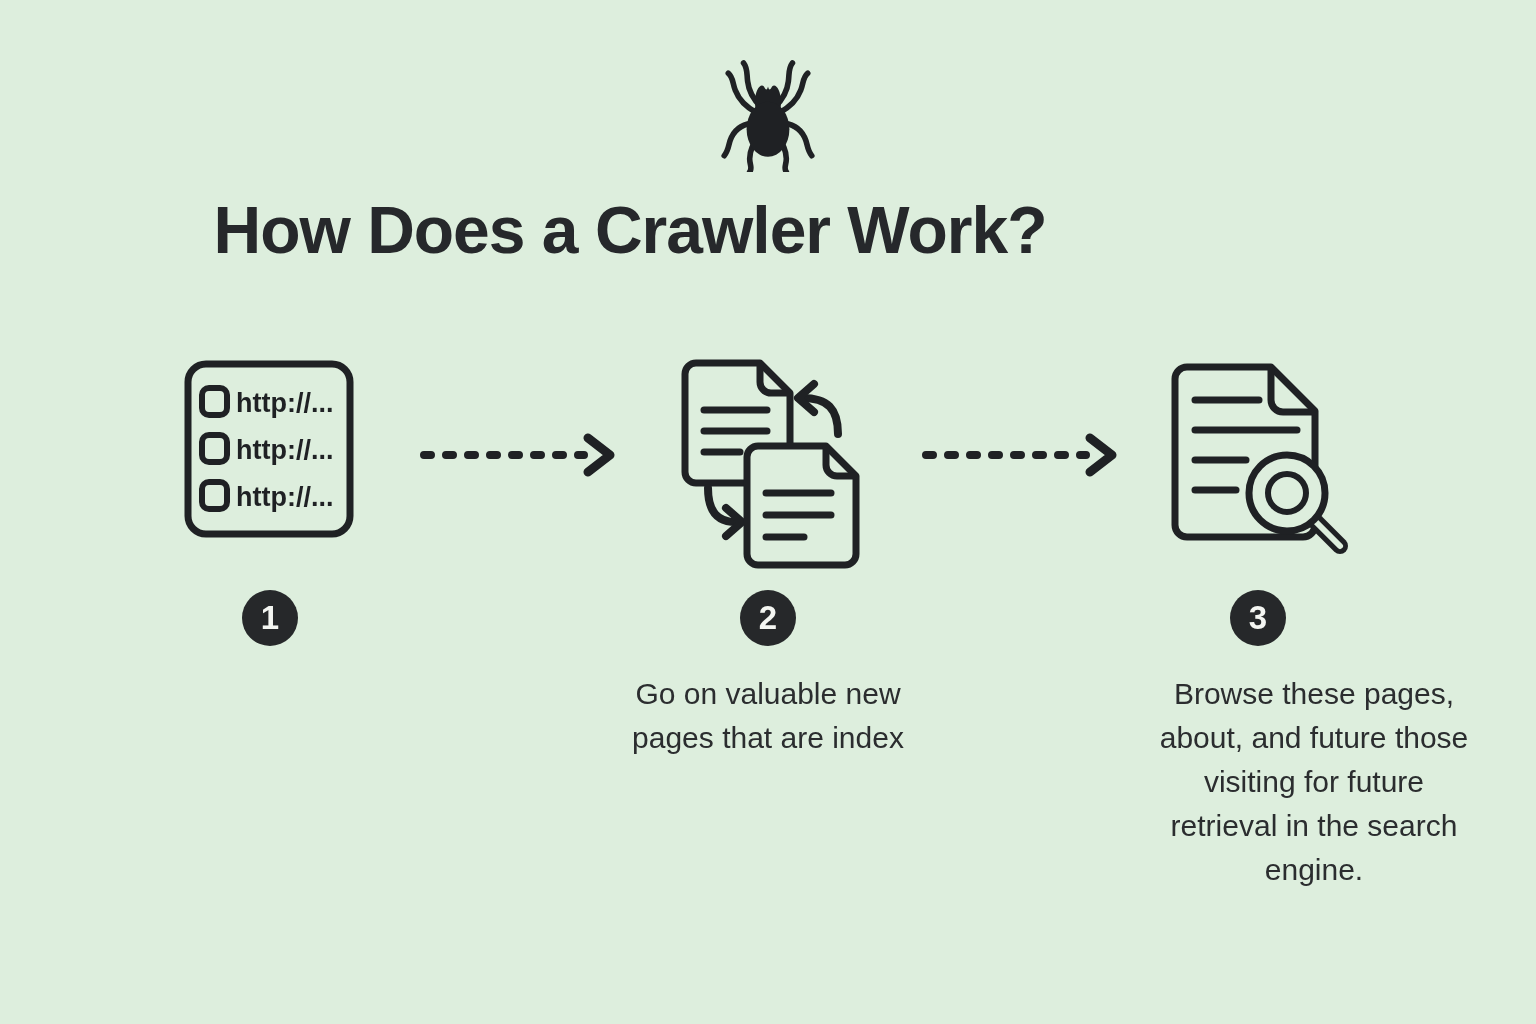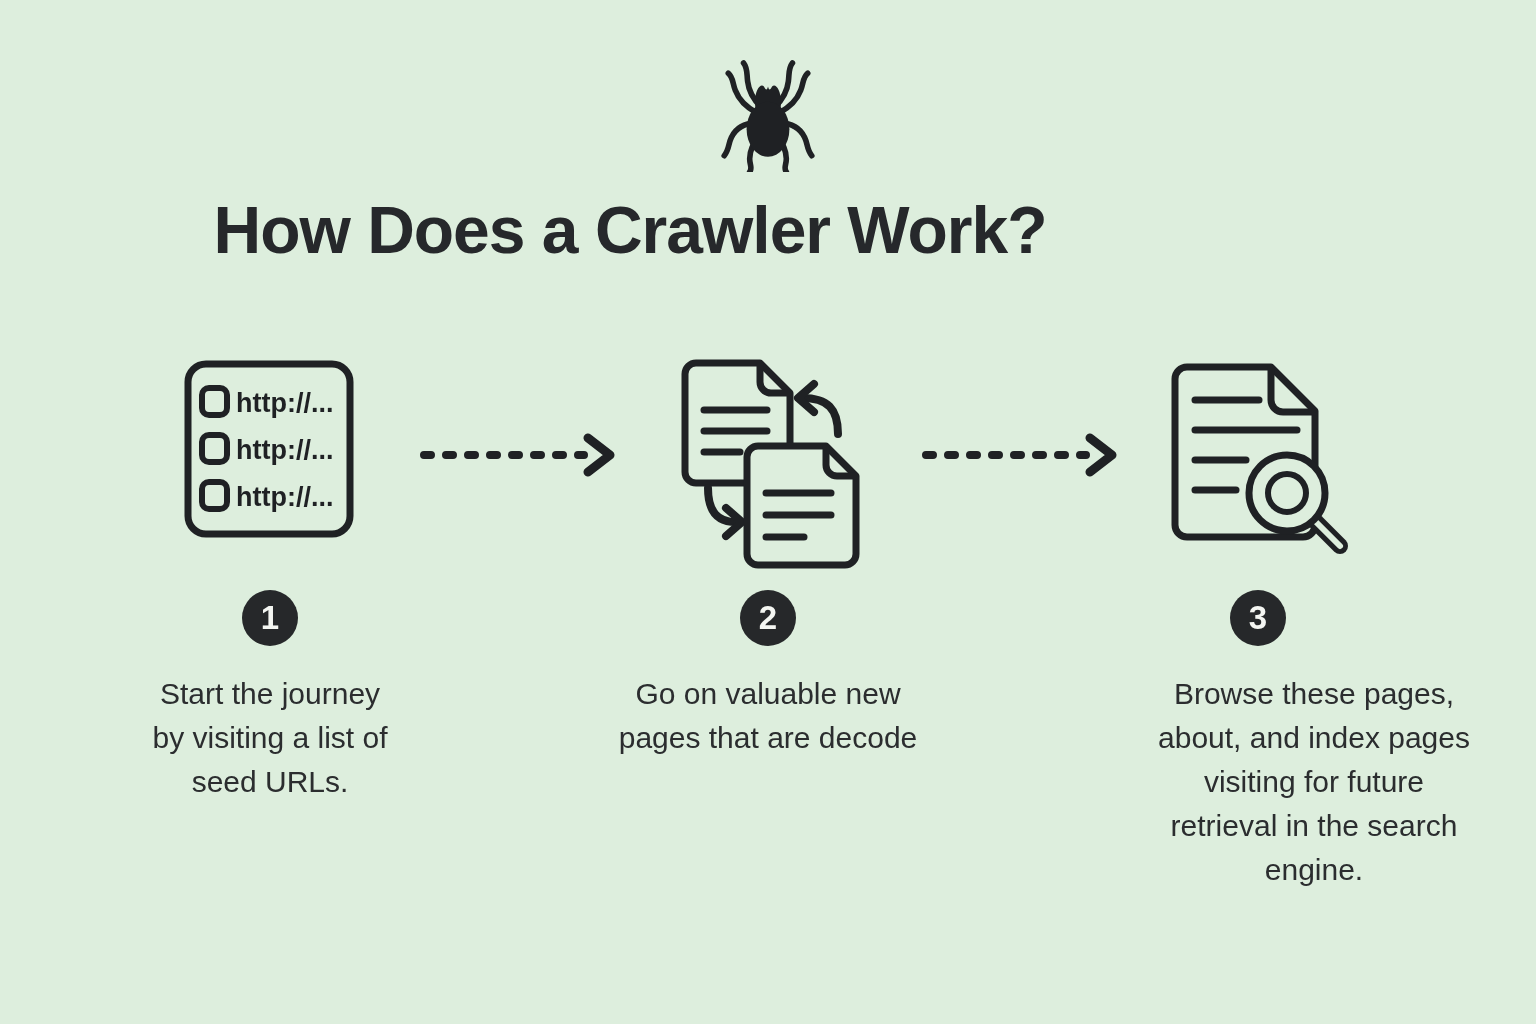--- a/index.html
+++ b/index.html
@@ -134,32 +134,27 @@
     <line x1="150" y1="162" x2="174" y2="186" stroke="#1f2124" stroke-width="16" stroke-linecap="round"></line>
     <line x1="150" y1="162" x2="174" y2="186" stroke="#ddeedd" stroke-width="6" stroke-linecap="round"></line>
     <circle class="ink-stroke bg-fill" cx="121" cy="133" r="38" stroke="#1f2124" stroke-width="7"></circle>
     <circle class="ink-stroke" cx="121" cy="133" r="19" stroke-width="6"></circle>
   </svg>
 
   <div class="badge badge-1">1</div>
   <div class="badge badge-2">2</div>
   <div class="badge badge-3">3</div>
 
-  <div class="caption caption-1">
-    <div>Start the journey</div>
-    <div>by visiting a list of</div>
-    <div>seed URLs.</div>
-  </div>
 
   <div class="caption caption-2">
     <div>Go on valuable new</div>
-    <div>pages that are decode</div>
+    <div>pages that are index</div>
   </div>
 
   <div class="caption caption-3">
     <div>Browse these pages,</div>
-    <div>about, and index pages</div>
+    <div>about, and future those</div>
     <div>visiting for future</div>
     <div>retrieval in the search</div>
     <div>engine.</div>
   </div>
 
 </div>
 
 </body></html>

